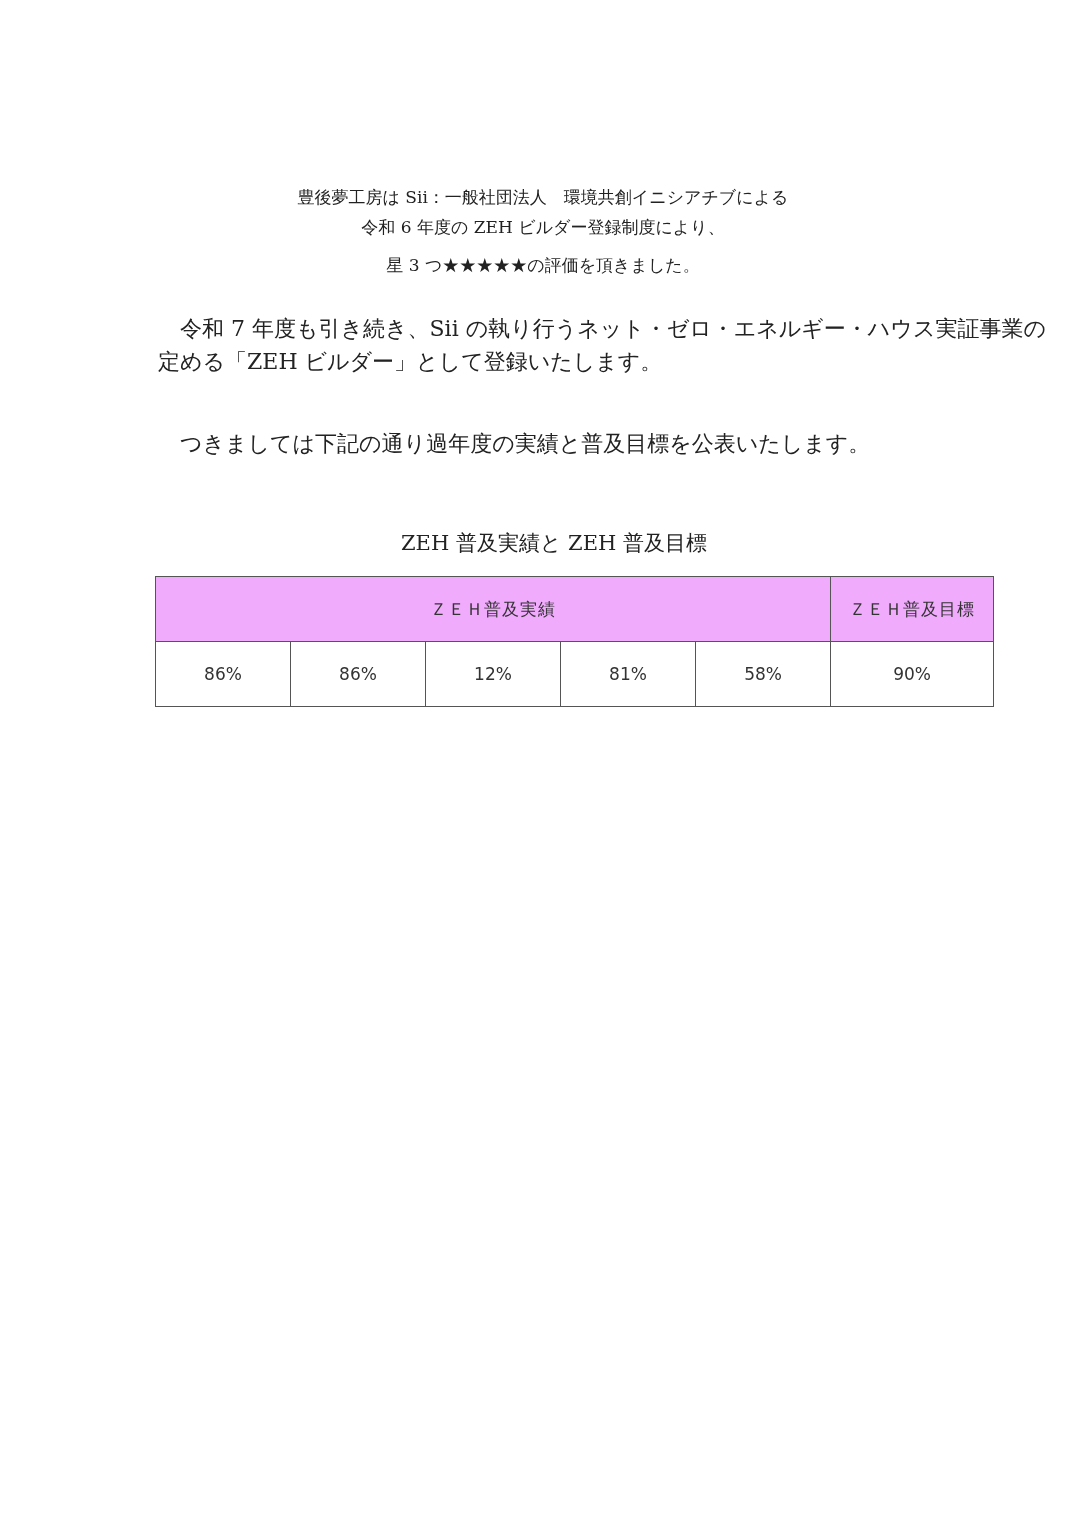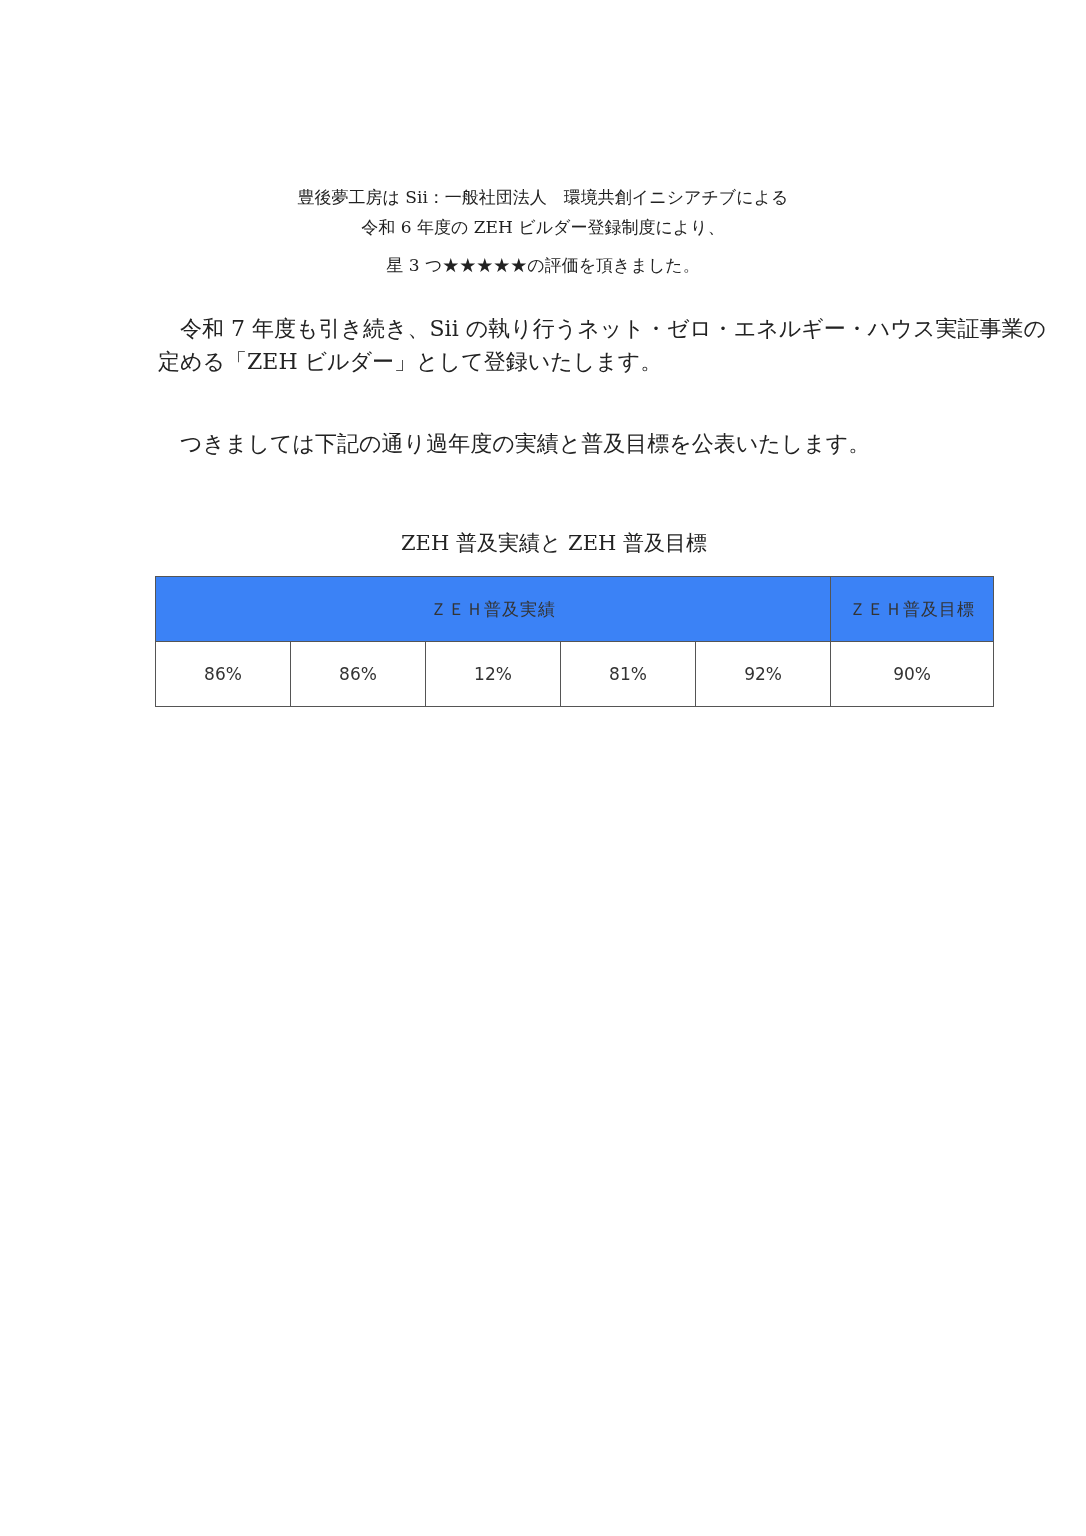--- a/index.html
+++ b/index.html
@@ -56,21 +56,21 @@
       font-family: "DejaVu Sans", "Liberation Sans", sans-serif;
       color: #333333;
     }
     table.zeh td {
       border: 1.5px solid #555555;
       text-align: center;
       padding: 0;
       font-size: 17px;
     }
     table.zeh tr.hdr td {
-      background: #3b82f6;
+      background: #f0abfc;
       height: 64px;
       letter-spacing: 1px;
     }
     table.zeh tr.years td {
       height: 35px;
       letter-spacing: 1px;
     }
     table.zeh tr.vals td {
       height: 64px;
       font-size: 17px;
@@ -104,19 +104,19 @@
     <tbody>
         <tr class="hdr">
       <td colspan="5">ＺＥＨ普及実績</td>
       <td>ＺＥＨ普及目標</td>
     </tr>
     <tr class="vals">
       <td>86%</td>
       <td>86%</td>
       <td>12%</td>
       <td>81%</td>
-      <td>92%</td>
+      <td>58%</td>
       <td>90%</td>
     </tr>
   </tbody>
     </table>
 
 </div>
 
 </body></html>

